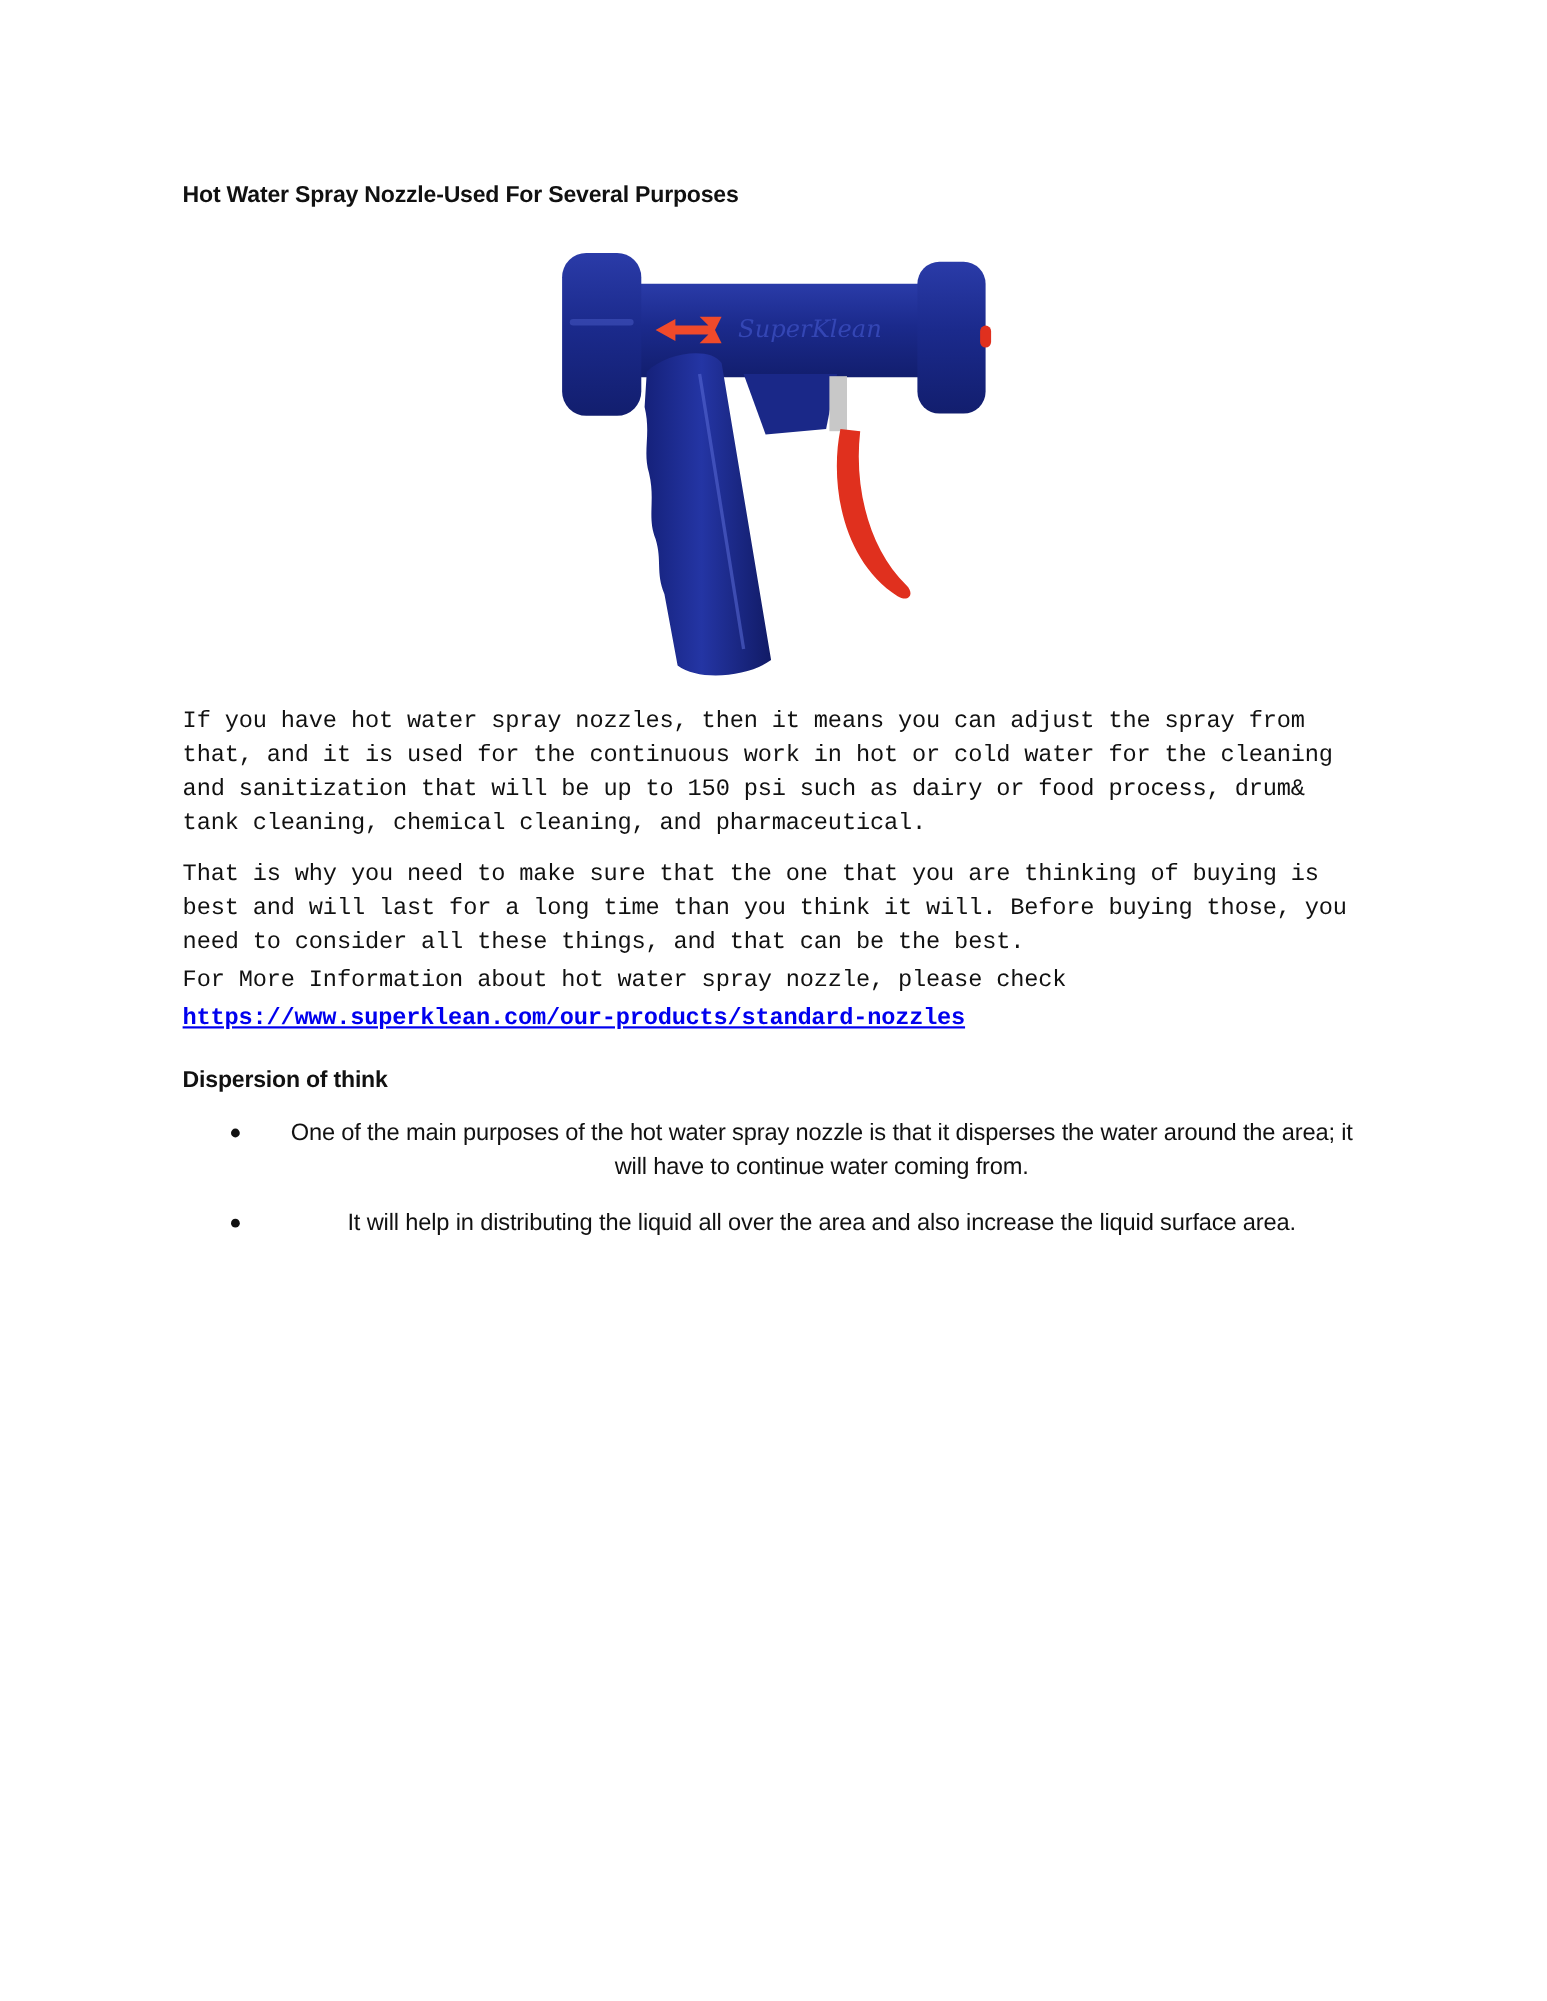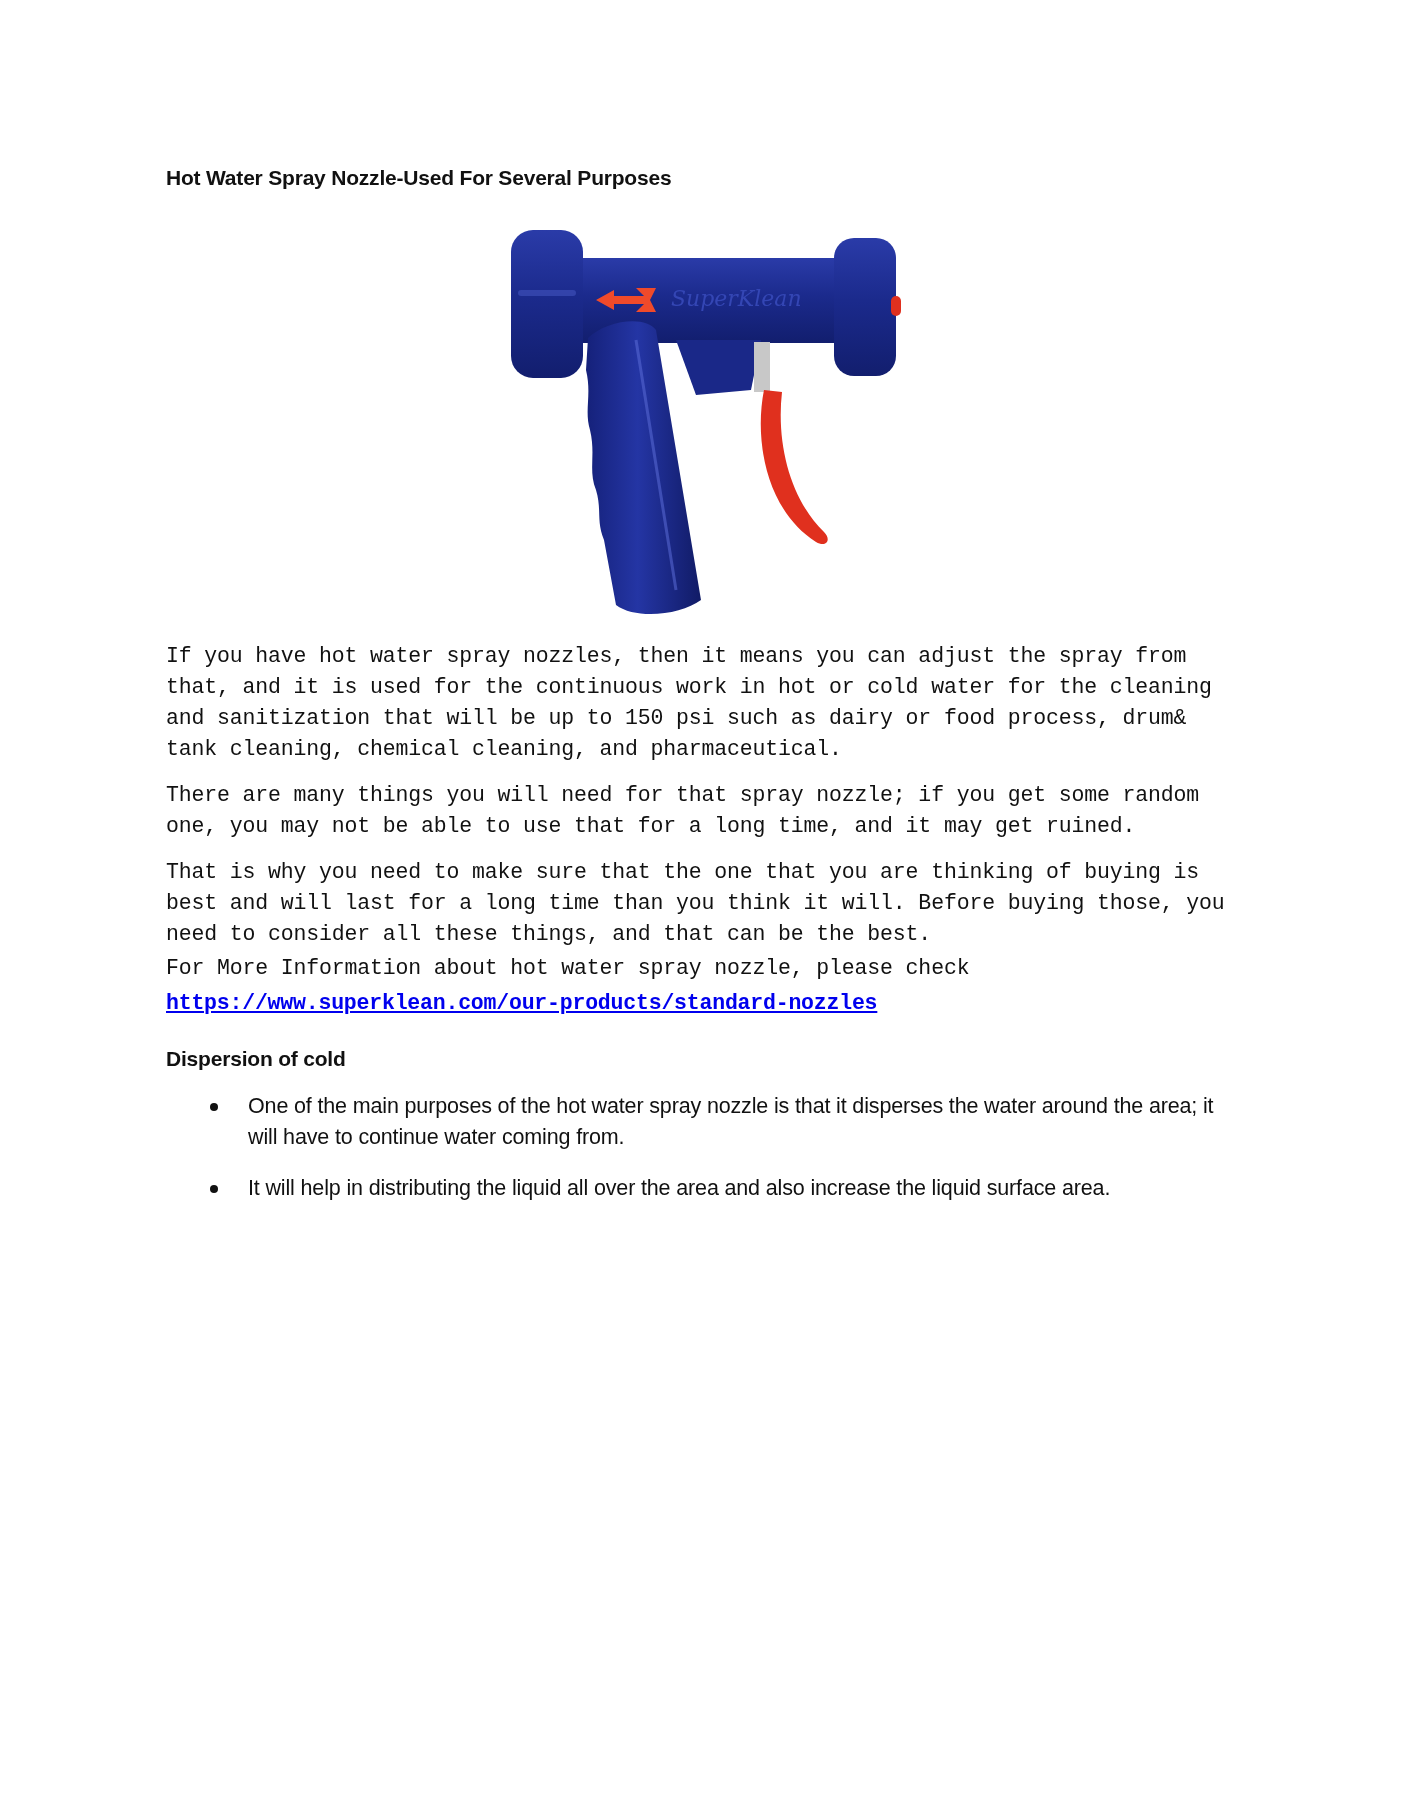--- a/index.html
+++ b/index.html
@@ -8,21 +8,21 @@
   .page { position: absolute; left: 0; top: 0; width: 1406px; height: 1819px; background: #fff; }
   .content { position: absolute; left: 166px; top: 164px; width: 1080px; }
   .title { font-weight: bold; font-size: 21px; line-height: 28px; margin: 0; letter-spacing: -0.2px; }
   .figure { position: relative; width: 420px; height: 398px; margin: 28px 0 0 330px; }
   .figure svg { display: block; }
   .para { font-size: 21.5px; line-height: 31px; margin: 15px 0 0 0; letter-spacing: -0.15px; font-family: Liberation Mono, monospace; }
   .para.first { margin-top: 23px; }
   .link { color: #0000EE; font-weight: bold; text-decoration: underline; letter-spacing: -0.2px; }
   .link-para { line-height: 35px; margin-top: 1px; }
   .heading2 { font-weight: bold; font-size: 21px; line-height: 28px; margin: 24px 0 0 0; letter-spacing: -0.2px; }
-  ul.bullets { list-style: none; margin: 18px 0 0 0; padding: 0; }
+  ul.bullets { list-style: none; margin: 18px 0 0 0; padding: 0; text-align: center; }
   ul.bullets li { position: relative; padding-left: 82px; font-size: 21.5px; line-height: 31px; margin-bottom: 20px; letter-spacing: -0.15px; }
   ul.bullets li .dot { position: absolute; left: 44px; top: 12px; width: 8px; height: 8px; border-radius: 50%; background: #111; }
 </style>
 </head>
 <body>
 
 <div class="page">
   <div class="content">
 
     <h1 class="title">Hot Water Spray Nozzle-Used For Several Purposes</h1>
@@ -59,26 +59,25 @@
         <rect x="258" y="122" width="16" height="50" fill="#C8C8C8"></rect>
 
         <path d="M268,170 C258,220 270,290 320,322 C330,328 336,320 328,312 C295,280 280,225 286,172 Z" fill="#E0301E"></path>
 
         <path d="M92,118 C110,100 150,95 160,110 L205,380 C185,395 140,400 120,385 L108,320 C100,300 106,290 100,270 C92,250 100,235 94,210 C88,190 96,175 90,150 Z" fill="url(#gripG)"></path>
         <path d="M140,120 L180,370" stroke="#5A6BD6" stroke-width="3" opacity="0.55"></path>
       </svg>
     </div>
 
     <p class="para first">If you have hot water spray nozzles, then it means you can adjust the spray from that, and it is used for the continuous work in hot or cold water for the cleaning and sanitization that will be up to 150 psi such as dairy or food process, drum&amp; tank cleaning, chemical cleaning, and pharmaceutical.</p>
-    <p class="para">There are many things you will need for that spray nozzle; if you get some random one, you may not be able to use that for a long time, and it may get ruined.</p>
     <p class="para">That is why you need to make sure that the one that you are thinking of buying is best and will last for a long time than you think it will. Before buying those, you need to consider all these things, and that can be the best.</p>
 
     <p class="para link-para"><span>For More Information about hot water spray nozzle, please check </span><a class="link">https://www.superklean.com/our-products/standard-nozzles</a></p>
 
-    <h2 class="heading2">Dispersion of cold</h2>
+    <h2 class="heading2">Dispersion of think</h2>
 
     <ul class="bullets">
       <li>
         <span class="dot"></span>
         <span>One of the main purposes of the hot water spray nozzle is that it disperses the water around the area; it will have to continue water coming from.</span>
       </li>
       <li>
         <span class="dot"></span>
         <span>It will help in distributing the liquid all over the area and also increase the liquid surface area.</span>
       </li>

